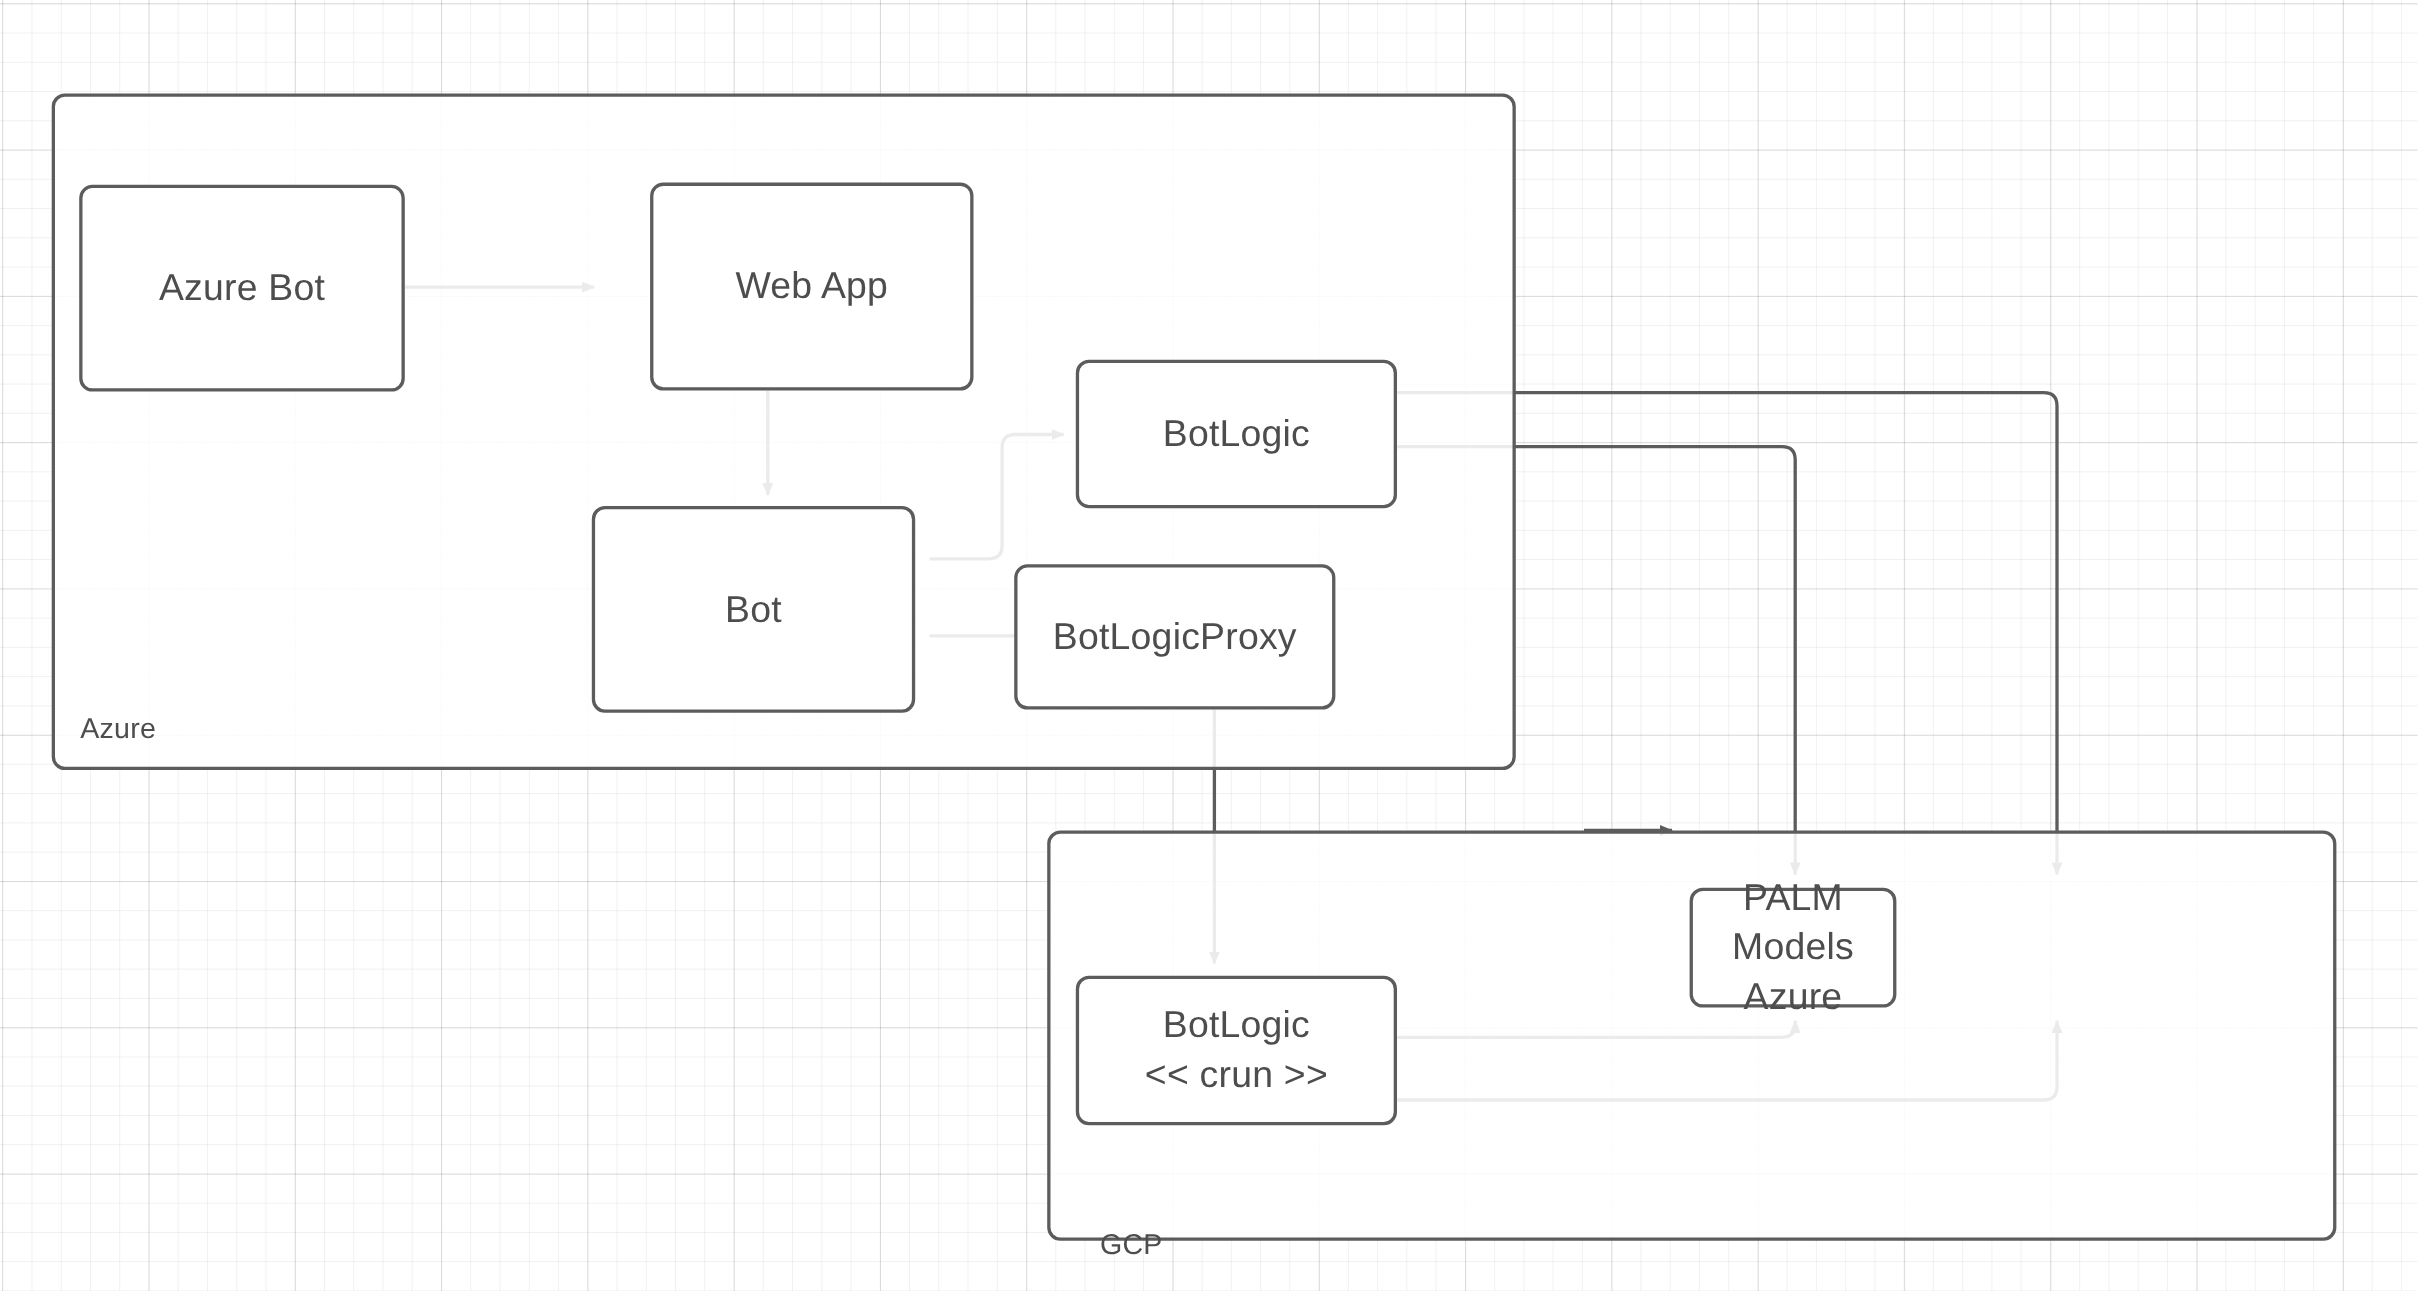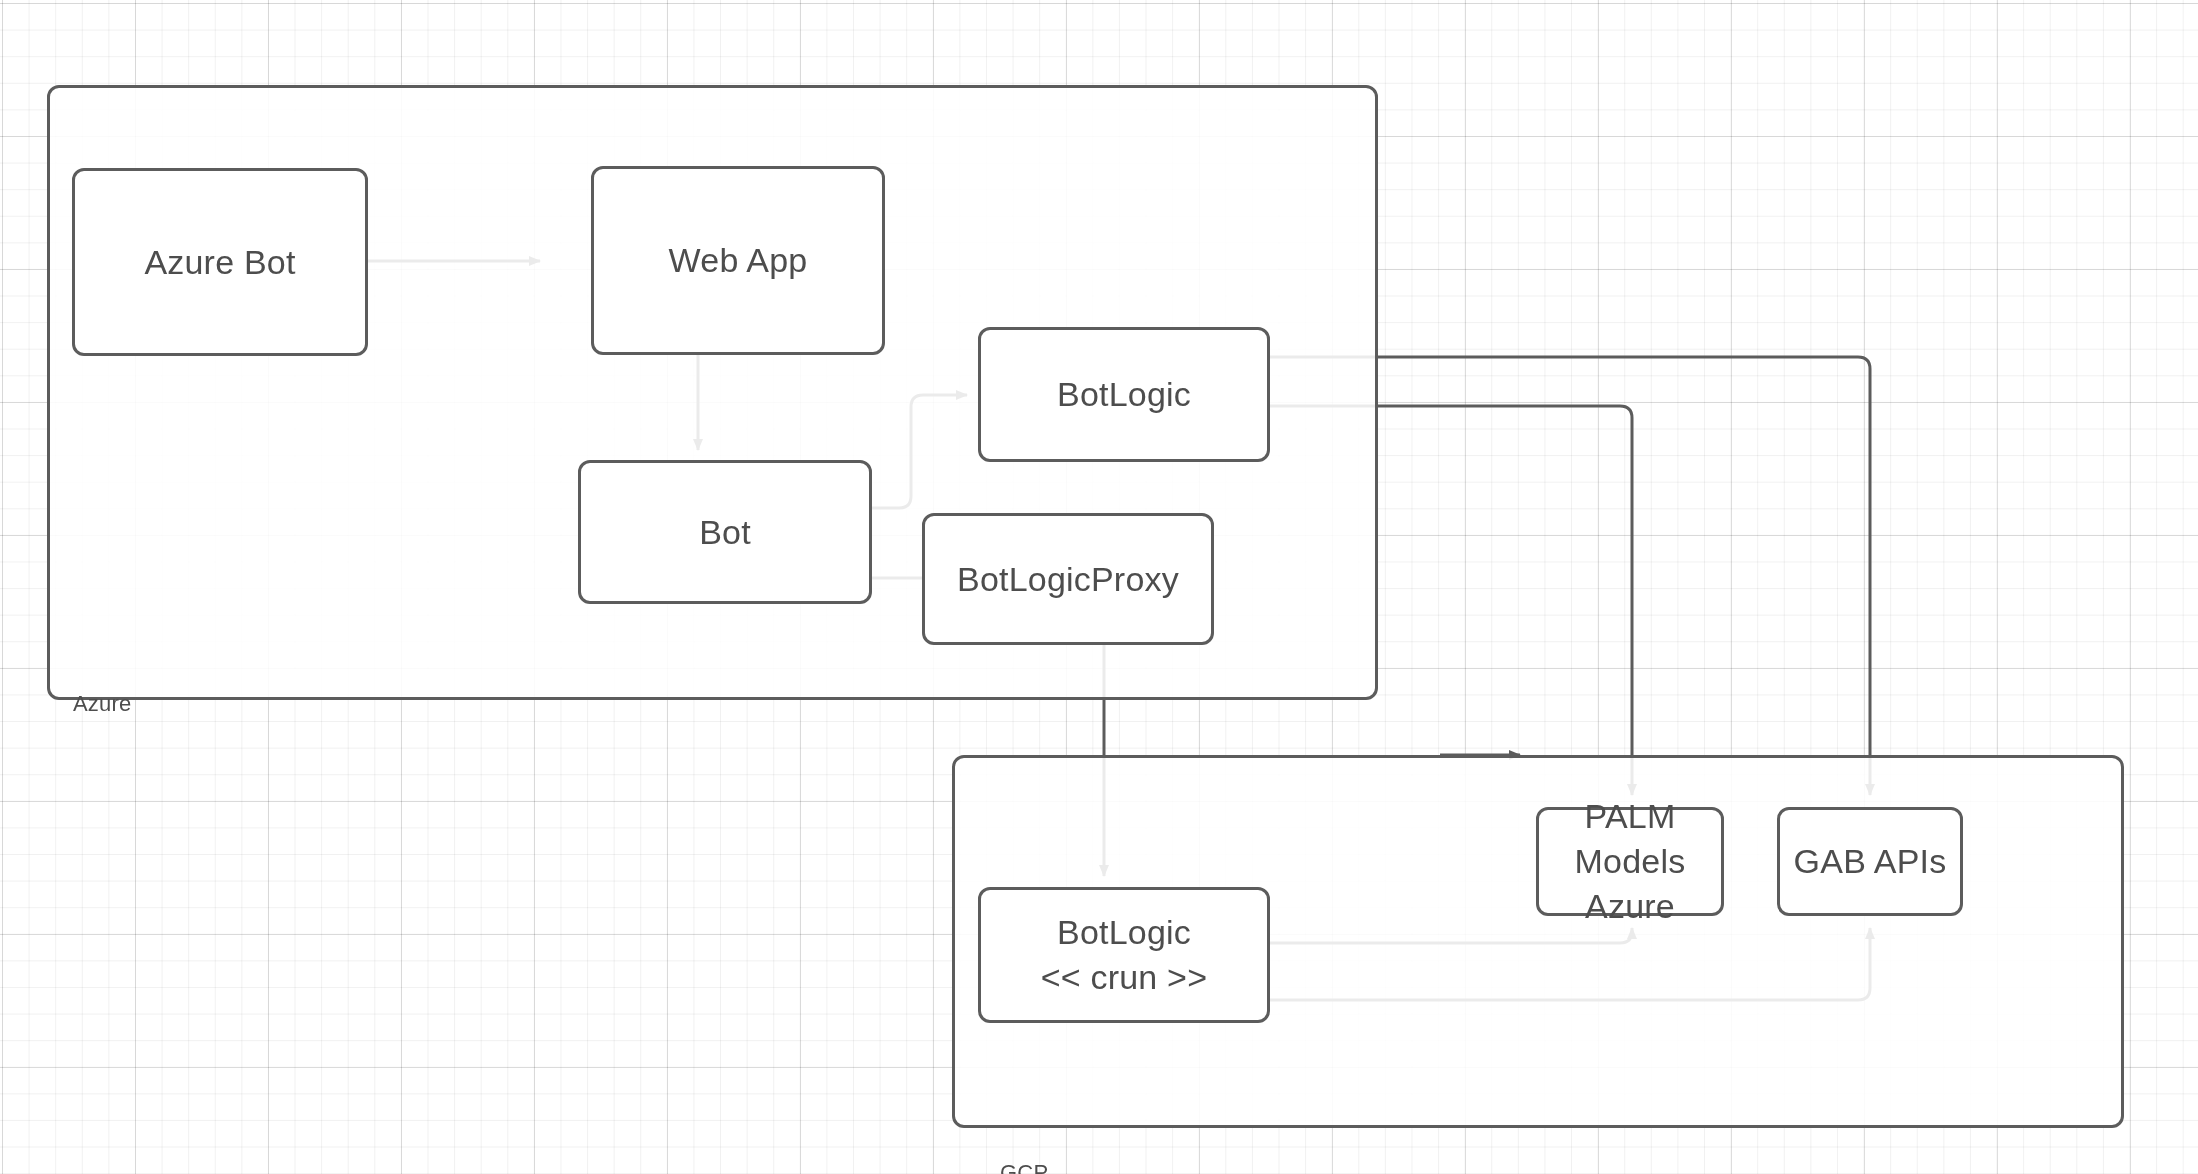--- a/index.html
+++ b/index.html
@@ -54,25 +54,24 @@
     position: absolute;
     box-sizing: border-box;
     background: rgba(255,255,255,0.88);
     border: 3px solid #5C5C5C;
     border-radius: 12px;
     z-index: 1;
   }
   .group-label {
     position: absolute;
     color: #4D4D4D;
-    font-size: 22px;
+    font-size: 26px;
     letter-spacing: 0.2px;
     white-space: nowrap;
     z-index: 2;
-    margin-top: 44px;
   }
   .node-line { display: block; }
 </style>
 </head>
 <body>
 
 <div id="canvas">
 
   <svg id="edges" viewBox="0 0 2198 1174" xmlns="http://www.w3.org/2000/svg">
     <defs>
@@ -109,21 +108,21 @@
   <div class="group-label" style="left:1000px; top:1116px;">GCP</div>
 
   <div class="node" style="left:72px; top:168px; width:296px; height:188px;">
     <span class="node-line">Azure Bot</span>
   </div>
 
   <div class="node" style="left:551px; top:166px; width:294px; height:189px;margin-left:40px;">
     <span class="node-line">Web App</span>
   </div>
 
-  <div class="node" style="left:578px; top:460px; width:294px; height:144px;">
+  <div class="node" style="left:538px; top:460px; width:294px; height:188px;">
     <span class="node-line">Bot</span>
   </div>
 
   <div class="node" style="left:978px; top:327px; width:292px; height:135px;">
     <span class="node-line">BotLogic</span>
   </div>
 
   <div class="node" style="left:922px; top:513px; width:292px; height:132px;">
     <span class="node-line">BotLogicProxy</span>
   </div>
@@ -131,17 +130,14 @@
   <div class="node" style="left:978px; top:887px; width:292px; height:136px; flex-direction:column;">
     <span class="node-line">BotLogic</span>
     <span class="node-line">&lt;&lt; crun &gt;&gt;</span>
   </div>
 
   <div class="node" style="left:1536px; top:807px; width:188px; height:109px; flex-direction:column;">
     <span class="node-line">PALM</span>
     <span class="node-line">Models Azure</span>
   </div>
 
-  <div class="node" style="left:1777px; top:807px; width:186px; height:109px;">
-    <span class="node-line">GAB APIs</span>
-  </div>
 
 </div>
 
 </body></html>

